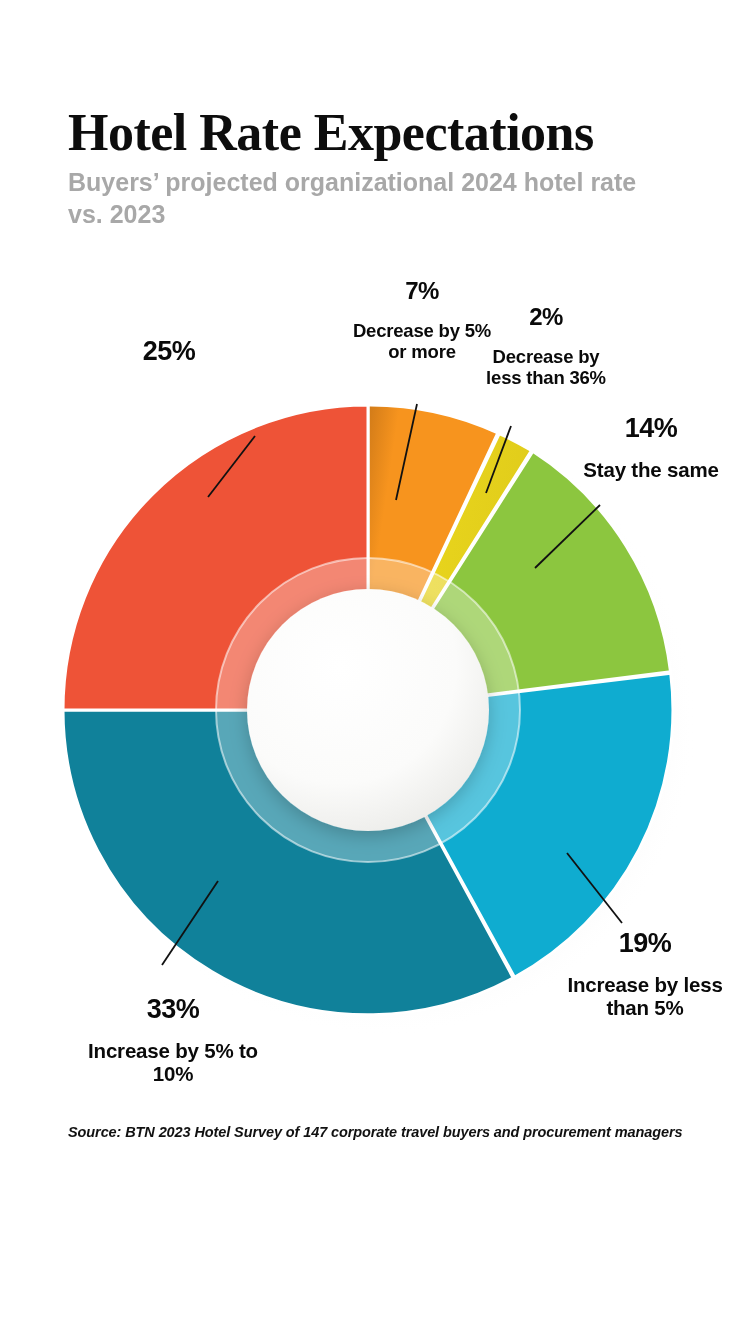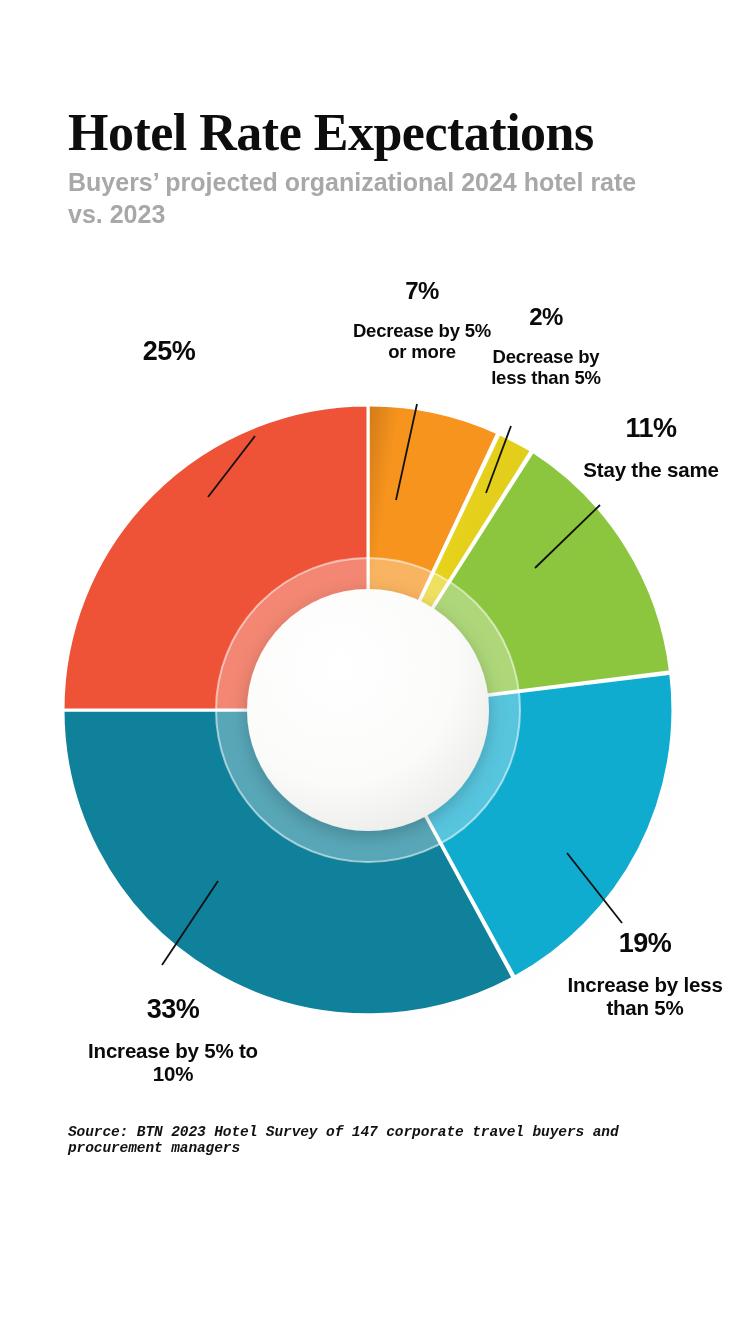--- a/index.html
+++ b/index.html
@@ -93,21 +93,21 @@
   #label-stay    { left: 580px; top: 163px; width: 142px; }
   #label-inc5less{ left: 556px; top: 678px; width: 178px; }
   #label-inc510  { left: 80px;  top: 744px; width: 186px; }
 
   
   #source {
     position: absolute;
     left: 68px;
     top: 1124px;
     width: 640px;
-    font-family: Liberation Mono, monospace;
+    font-family: Liberation Sans, sans-serif;
     font-style: italic;
     font-weight: bold;
     font-size: 14.5px;
     color: #111111;
     letter-spacing: -0.1px;
   }
 </style>
 </head>
 <body>
 
@@ -178,25 +178,25 @@
       <span class="pct">25%</span>
     </div>
 
     <div class="callout small" id="label-dec5more">
       <span class="pct">7%</span>
       <span class="desc">Decrease by 5% or more</span>
     </div>
 
     <div class="callout small" id="label-dec5less">
       <span class="pct">2%</span>
-      <span class="desc">Decrease by less than 5%</span>
+      <span class="desc">Decrease by less than 36%</span>
     </div>
 
     <div class="callout" id="label-stay">
-      <span class="pct">11%</span>
+      <span class="pct">14%</span>
       <span class="desc">Stay the same</span>
     </div>
 
     <div class="callout" id="label-inc5less">
       <span class="pct">19%</span>
       <span class="desc">Increase by less than 5%</span>
     </div>
 
     <div class="callout" id="label-inc510">
       <span class="pct">33%</span>

